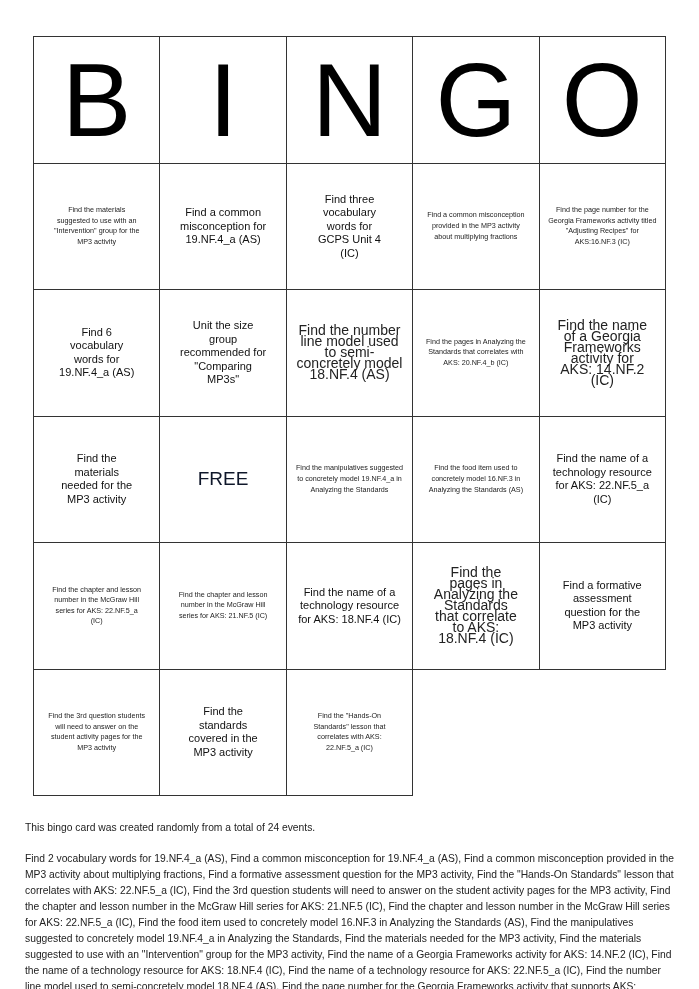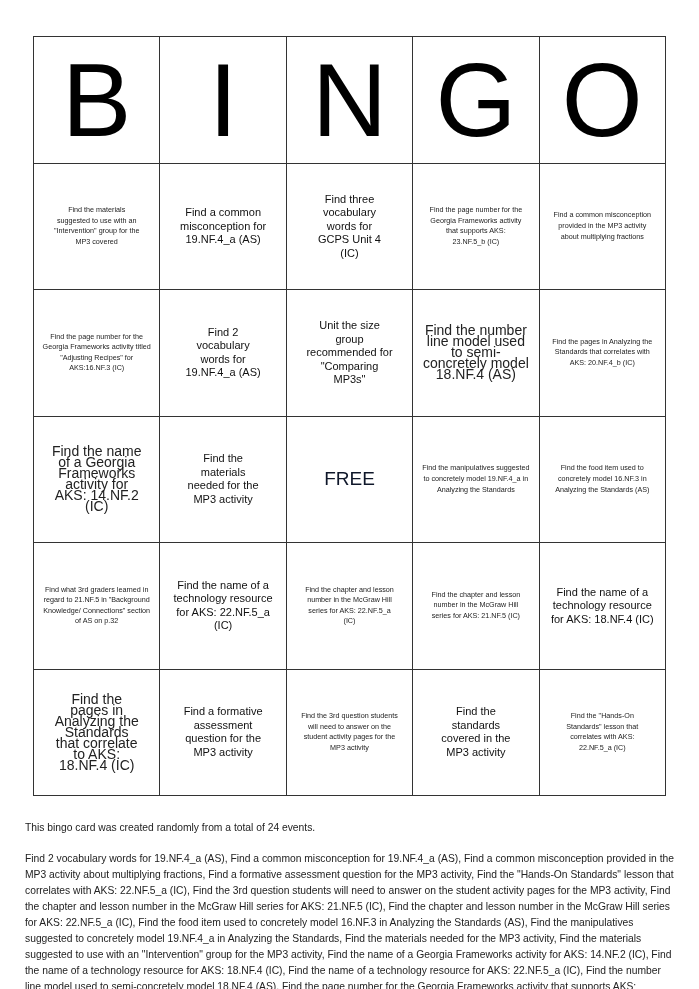--- a/index.html
+++ b/index.html
@@ -97,40 +97,37 @@
       <span>N</span>
     </div>
   <div class="cell hdr">
       <span>G</span>
     </div>
   <div class="cell hdr">
       <span>O</span>
     </div>
 
   <div class="cell small w70">
-      <span class="txt">Find the materials suggested to use with an "Intervention" group for the MP3 covered</span>
+      <span class="txt">Find the materials suggested to use with an "Intervention" group for the MP3 activity</span>
     </div>
   <div class="cell big w70">
       <span class="txt">Find a common misconception for 19.NF.4_a (AS)</span>
     </div>
   <div class="cell big w60">
       <span class="txt">Find three vocabulary words for GCPS Unit 4 (IC)</span>
-    </div>
-  <div class="cell small w75">
-      <span class="txt">Find the page number for the  Georgia Frameworks activity that supports AKS: 23.NF.5_b (IC)</span>
     </div>
   <div class="cell small w80">
       <span class="txt">Find a common misconception provided in the MP3 activity about multiplying fractions</span>
     </div>
 
   <div class="cell small w88">
       <span class="txt">Find the page number for the Georgia Frameworks activity titled "Adjusting Recipes" for AKS:16.NF.3 (IC)</span>
     </div>
   <div class="cell big w60">
-      <span class="txt">Find 2 vocabulary words for 19.NF.4_a (AS)</span>
+      <span class="txt">Find 6 vocabulary words for 19.NF.4_a (AS)</span>
     </div>
   <div class="cell big w70">
       <span class="txt">Unit the size group recommended for "Comparing MP3s"</span>
     </div>
   <div class="cell mid w85">
       <span class="txt">Find the number line model used to semi-concretely model 18.NF.4 (AS)</span>
     </div>
   <div class="cell small w80">
       <span class="txt">Find the pages in Analyzing the Standards that correlates with AKS: 20.NF.4_b (IC)</span>
     </div>
@@ -144,23 +141,20 @@
   <div class="cell free">
       <span class="txt">FREE</span>
     </div>
   <div class="cell small w88">
       <span class="txt">Find the manipulatives suggested to concretely model 19.NF.4_a in Analyzing the Standards</span>
     </div>
   <div class="cell small w80">
       <span class="txt">Find the food item used to concretely model 16.NF.3 in Analyzing the Standards (AS)</span>
     </div>
 
-  <div class="cell small w88">
-      <span class="txt">Find what 3rd graders learned in regard to 21.NF.5  in "Background Knowledge/ Connections" section of AS on p.32</span>
-    </div>
   <div class="cell big w85">
       <span class="txt">Find the name of a technology resource for AKS: 22.NF.5_a (IC)</span>
     </div>
   <div class="cell small w75">
       <span class="txt">Find the chapter and lesson number in the McGraw Hill series for AKS: 22.NF.5_a (IC)</span>
     </div>
   <div class="cell small w75">
       <span class="txt">Find the chapter and lesson number in the McGraw Hill series for AKS: 21.NF.5 (IC)</span>
     </div>
   <div class="cell big w85">

